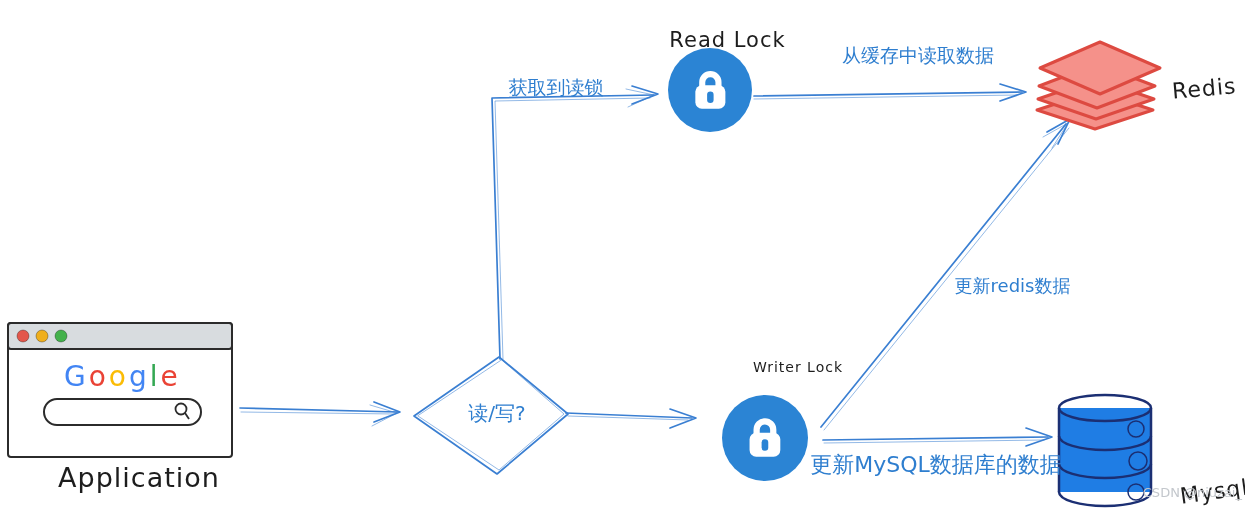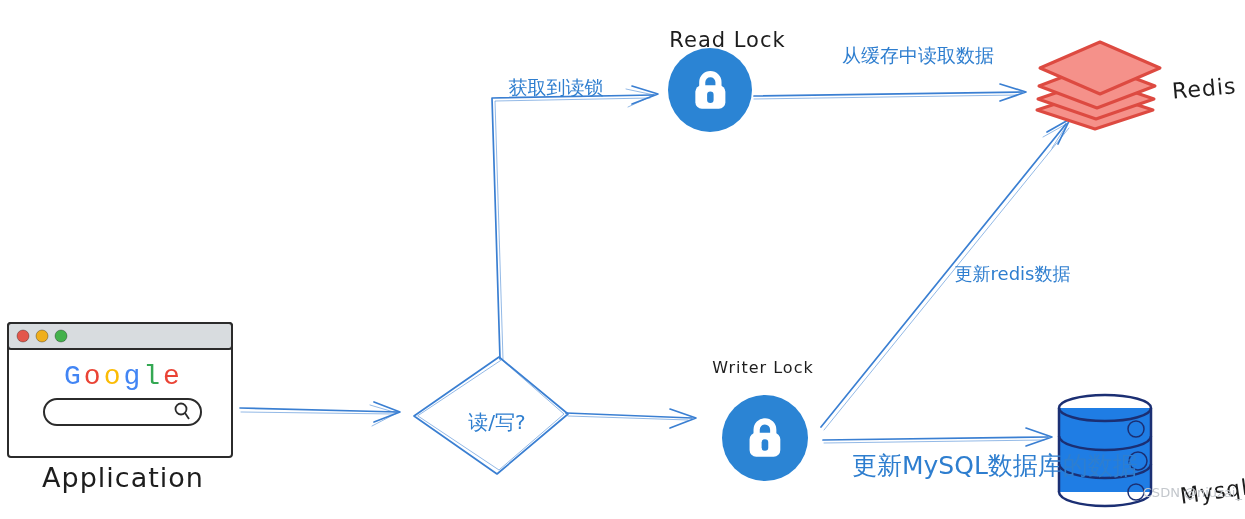--- a/index.html
+++ b/index.html
@@ -22,27 +22,27 @@
     position:absolute;border-radius:50%;background:var(--c-lock,#2b84d4);
     display:flex;align-items:center;justify-content:center;
   }
   .lock-badge svg{width:58%;height:58%;}
   #read-lock-badge{left:668px;top:48px;width:84px;height:84px;}
   #writer-lock-badge{left:722px;top:395px;width:86px;height:86px;}
   #read-lock-label{left:655px;top:5px;width:145px;font-size:21px;letter-spacing:1px;margin-top:23px;}
   #acquire-read-lock-label{left:492px;top:77px;width:128px;font-size:19px;}
   #read-from-cache-label{left:828px;top:45px;width:180px;font-size:19px;}
   #redis-label{left:1172px;top:76px;font-size:22px;transform:rotate(-5deg);letter-spacing:1px;}
-  #decision-label{left:437px;top:402px;width:120px;font-size:20px;margin-top:9px;}
-  #writer-lock-label{left:690px;top:359px;width:146px;font-size:16px;letter-spacing:1px;}
-  #update-redis-label{left:940px;top:264px;width:145px;font-size:18px;text-align:center;}
-  #update-mysql-label{left:852px;top:452px;width:258px;font-size:25px;}
+  #decision-label{left:437px;top:402px;width:120px;font-size:20px;}
+  #writer-lock-label{left:725px;top:359px;width:146px;font-size:14px;letter-spacing:1px;}
+  #update-redis-label{left:940px;top:276px;width:145px;font-size:18px;text-align:center;}
+  #update-mysql-label{left:807px;top:452px;width:258px;font-size:22px;}
   #mysql-label{left:1180px;top:479px;font-size:22px;transform:rotate(-8deg);letter-spacing:1px;}
-  #application-label{left:32px;top:462px;width:182px;font-size:27px;letter-spacing:1px;}
-  #google-logo{left:64px;top:361px;font-size:28px;letter-spacing:3px;font-family:Liberation Mono, monospace;}
+  #application-label{left:48px;top:462px;width:182px;font-size:27px;letter-spacing:1px;}
+  #google-logo{left:64px;top:361px;font-size:28px;letter-spacing:3px;}
   #watermark{right:3px;bottom:18px;font-size:13px;color:var(--c-watermark,#c3c7cc);}
 </style>
 </head>
 <body>
 
 <div id="canvas">
 
   <svg id="wires" viewBox="0 0 1245 519">
 
     <g>

